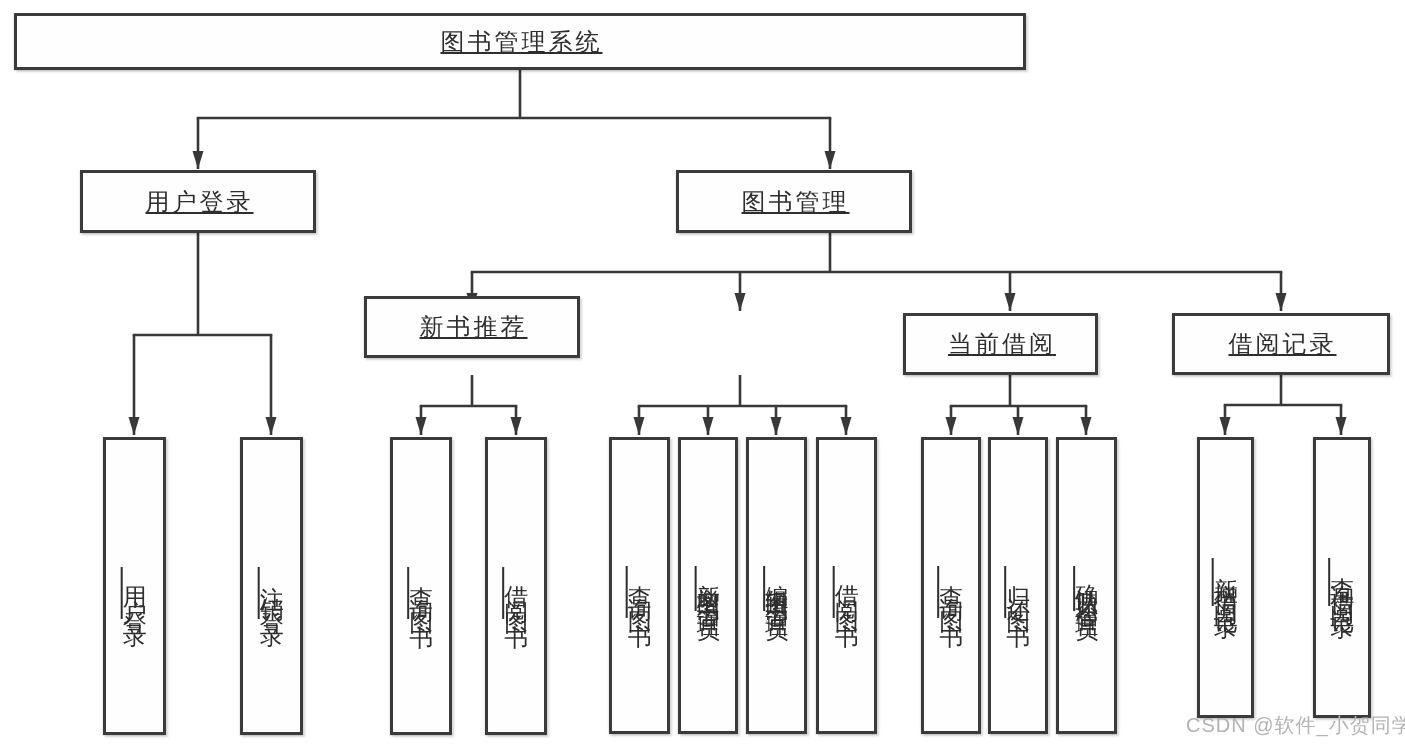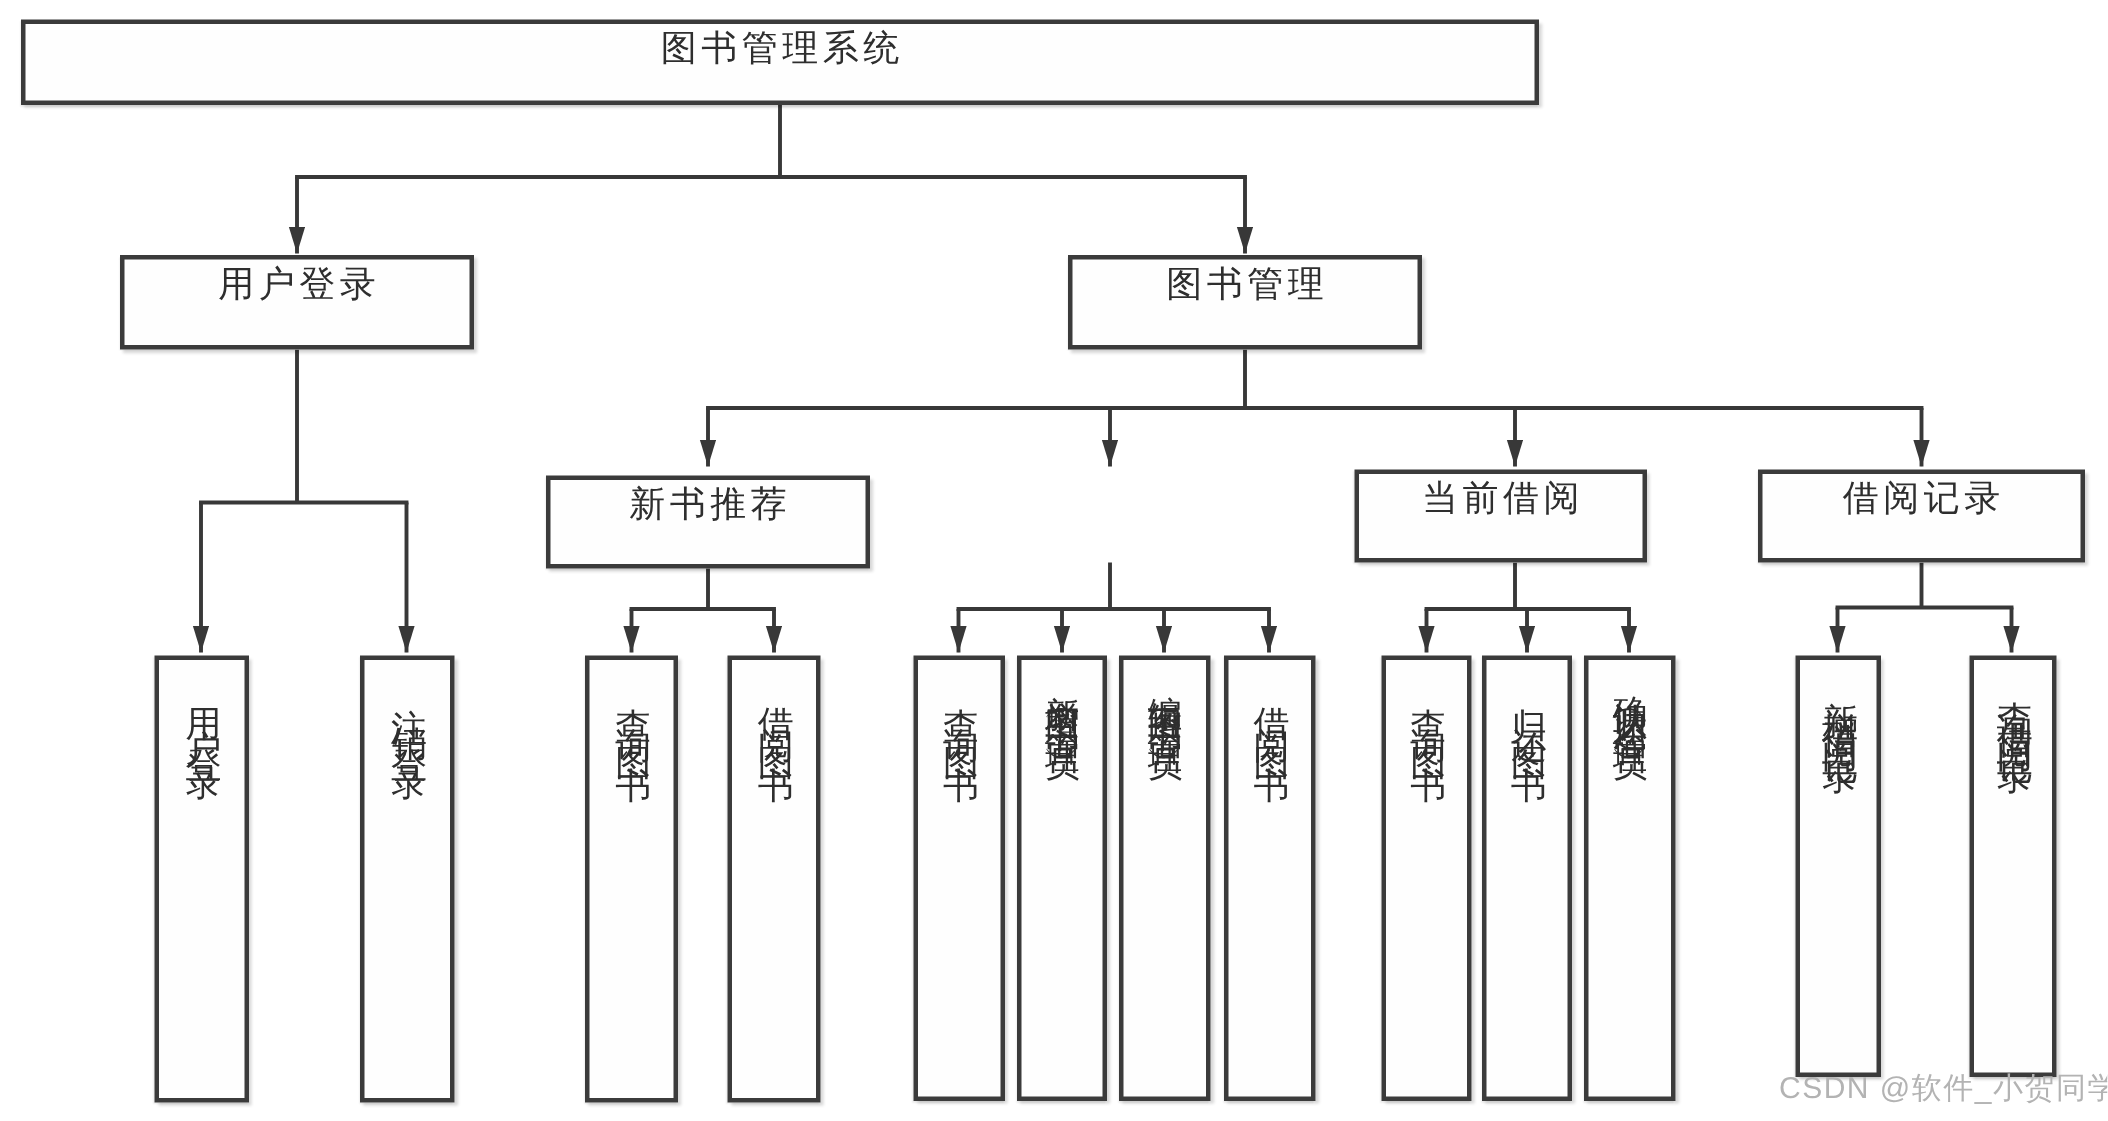--- a/index.html
+++ b/index.html
@@ -4,21 +4,21 @@
 <style>
   html,body{margin:0;padding:0;background:#fff;}
   #stage{
     position:relative;width:1405px;height:747px;background:#ffffff;overflow:hidden;
     font-family:"Liberation Sans","DejaVu Sans",sans-serif;color:#2e2e2e;
   }
   .box{
     position:absolute;box-sizing:border-box;background:#fefefe;
     border:3px solid #3b3b3b;
     box-shadow:2px 2px 2px rgba(0,0,0,0.16), -1px 1px 1px rgba(0,0,0,0.07);
-    display:flex;align-items:flex-start;justify-content:center;
+    display:flex;align-items:center;justify-content:center;text-decoration:underline;
   }
   .hlabel{
     font-size:24px;letter-spacing:3px;padding-left:3px;white-space:nowrap;
     color:#2e2e2e;
   }
   .vlabel{
     writing-mode:vertical-rl;text-orientation:mixed;line-height:1.1;
     font-size:24px;letter-spacing:13px;margin-top:13px;color:#2e2e2e;white-space:nowrap;
   }
   .vlabel.mid{letter-spacing:8px;margin-top:8px;}
@@ -97,25 +97,25 @@
     </g>
   </svg>
 
   <div class="box" style="left:14px;top:13px;width:1012px;height:57px;">
     <span class="hlabel">图书管理系统</span>
   </div>
 
   <div class="box" style="left:80px;top:170px;width:236px;height:63px;">
     <span class="hlabel">用户登录</span>
   </div>
-  <div class="box" style="left:712px;top:170px;width:236px;height:63px;">
+  <div class="box" style="left:676px;top:170px;width:236px;height:63px;">
     <span class="hlabel">图书管理</span>
   </div>
 
-  <div class="box" style="left:364px;top:317px;width:216px;height:62px;">
+  <div class="box" style="left:364px;top:296px;width:216px;height:62px;">
     <span class="hlabel">新书推荐</span>
   </div>
   <div class="box" style="left:903px;top:313px;width:195px;height:62px;">
     <span class="hlabel">当前借阅</span>
   </div>
   <div class="box" style="left:1172px;top:313px;width:218px;height:62px;">
     <span class="hlabel">借阅记录</span>
   </div>
 
   <div class="box" style="left:103px;top:437px;width:63px;height:298px;">

